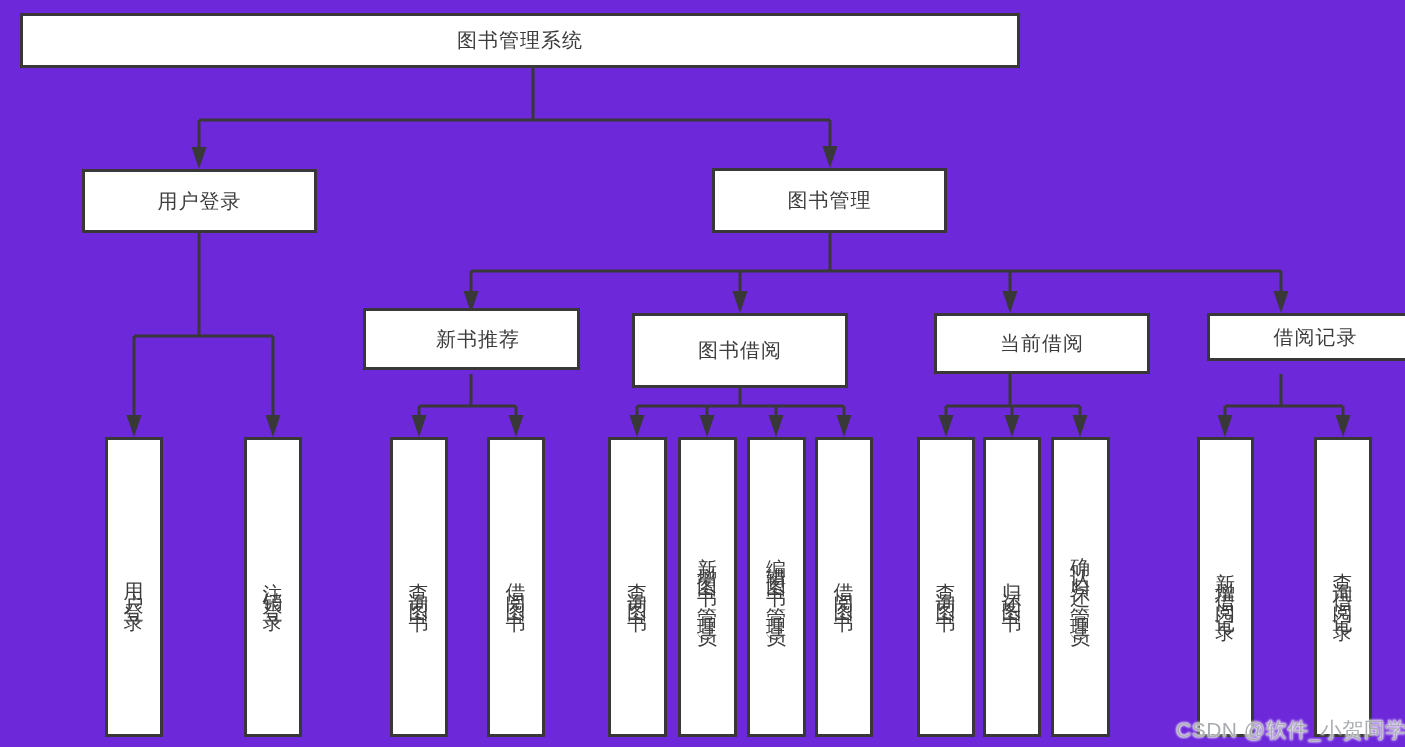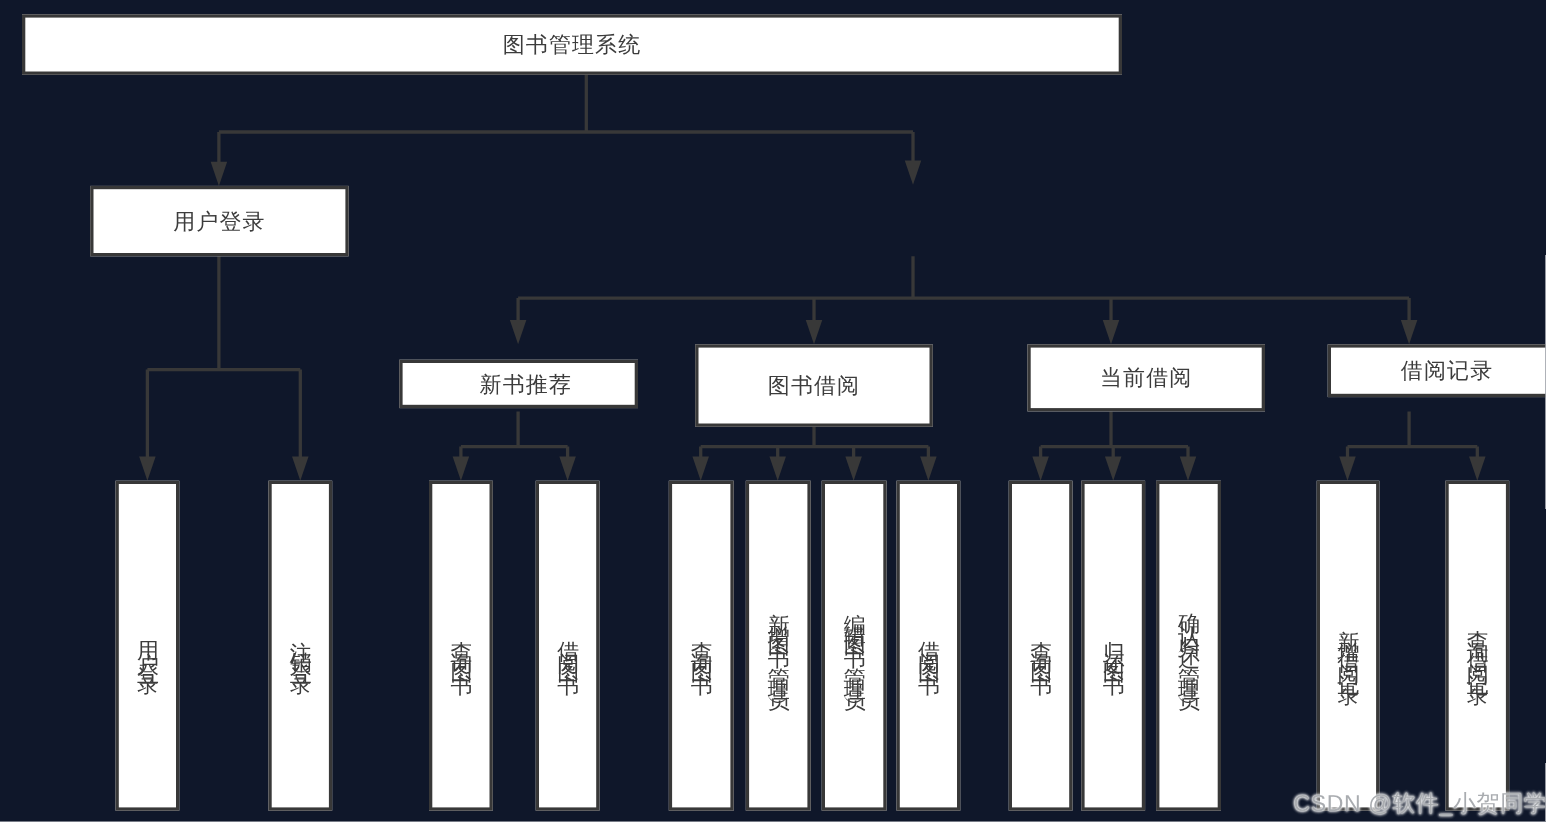--- a/index.html
+++ b/index.html
@@ -5,21 +5,21 @@
   * { margin: 0; padding: 0; box-sizing: border-box; }
   html, body { background: #ffffff; }
   body {
     font-family: "Liberation Sans", "DejaVu Sans", sans-serif;
     color: #3c3c3c;
   }
   .stage {
     position: relative;
     width: 1405px;
     height: 747px;
-    background: #0f172a;
+    background: #6d28d9;
     overflow: hidden;
   }
   .wires {
     position: absolute;
     left: 0; top: 0;
     width: 1405px; height: 747px;
   }
   .node {
     position: absolute;
     background: #ffffff;
@@ -98,22 +98,23 @@
       <polygon points="1004.5,415 1019.5,415 1012,437"></polygon>
       <polygon points="1072.5,415 1087.5,415 1080,437"></polygon>
       <polygon points="1217.5,415 1232.5,415 1225,437"></polygon>
       <polygon points="1335.5,415 1350.5,415 1343,437"></polygon>
     </g>
   </svg>
 
   <div class="node" style="left:20px; top:13px; width:1000px; height:55px;">图书管理系统</div>
 
   <div class="node" style="left:82px; top:169px; width:235px; height:64px;">用户登录</div>
+  <div class="node" style="left:712px; top:168px; width:235px; height:65px;">图书管理</div>
 
-  <div class="node" style="left:363px; top:327px; width:217px; height:44px;padding-left:13px;">新书推荐</div>
+  <div class="node" style="left:363px; top:308px; width:217px; height:62px;padding-left:13px;">新书推荐</div>
   <div class="node" style="left:632px; top:313px; width:216px; height:75px;">图书借阅</div>
   <div class="node" style="left:902px; top:313px; width:216px; height:61px;margin-left:32px;">当前借阅</div>
   <div class="node" style="left:1207px; top:313px; width:217px; height:48px;font-family:Liberation Serif, serif;">借阅记录</div>
 
   <div class="node v-node" style="left:105px; width:58px;">
     <span class="v-label">用户登录</span>
   </div>
   <div class="node v-node" style="left:244px; width:58px;">
     <span class="v-label">注销登录</span>
   </div>

